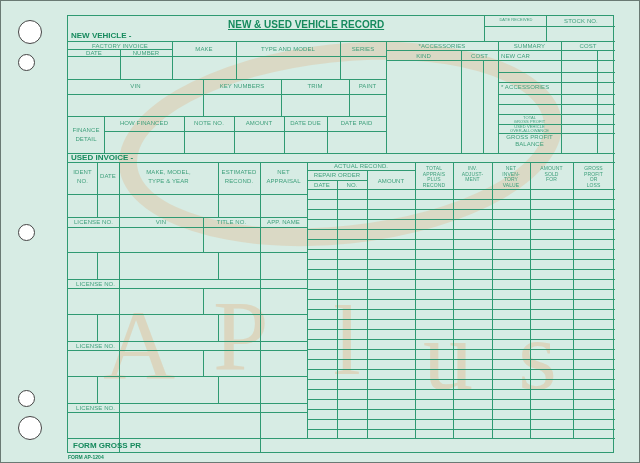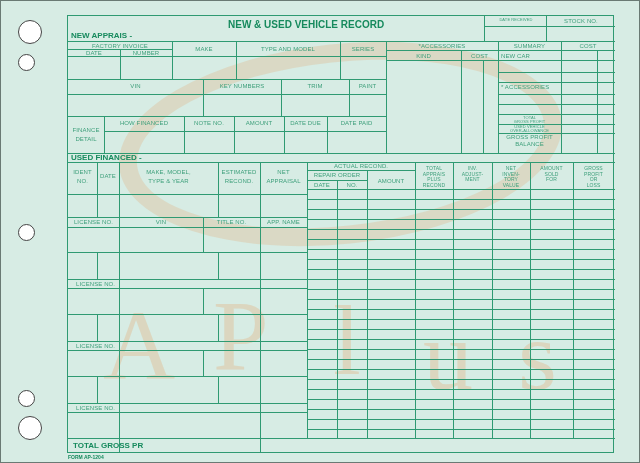--- a/index.html
+++ b/index.html
@@ -43,20 +43,21 @@
     font-weight: bold;
     font-size: 8px;
     white-space: nowrap;
   }
   .title {
     position: absolute;
     color: #168a5d;
     font-weight: bold;
     font-size: 10px;
     white-space: nowrap;
+    text-decoration: underline;
   }
   .wm {
     position: absolute;
     color: rgba(222, 196, 160, 0.55);
     font-family: "Liberation Serif", serif;
     font-size: 100px;
     line-height: 100px;
   }
   .wm-ring {
     position: absolute;
@@ -83,21 +84,21 @@
 <div class="form">
 
   <div class="wm-ring" style="left:50px;top:28px;width:445px;height:200px;transform:rotate(-6deg);"></div>
   <div class="wm" style="left:35px;top:280px;">A</div>
   <div class="wm" style="left:145px;top:270px;">P</div>
   <div class="wm" style="left:265px;top:275px;">l</div>
   <div class="wm" style="left:355px;top:290px;">u</div>
   <div class="wm" style="left:450px;top:290px;">s</div>
 
   <div class="title" style="left:160px;top:3px;">NEW &amp; USED VEHICLE RECORD</div>
-  <div class="heading" style="left:3px;top:15px;">NEW APPRAIS -</div>
+  <div class="heading" style="left:3px;top:15px;">NEW VEHICLE -</div>
 
   <div class="ln v" style="left:416px;top:0;height:25px;"></div>
   <div class="ln v" style="left:478px;top:0;height:25px;"></div>
   <div class="ln h" style="left:416px;top:10px;width:131px;"></div>
   <div class="lbl tiny" style="left:418px;top:2px;width:60px;">DATE RECEIVED</div>
   <div class="lbl" style="left:480px;top:2px;width:66px;">STOCK NO.</div>
   <div class="abs" style="left:417px;top:11px;width:60px;height:14px;"></div>
   <div class="abs" style="left:479px;top:11px;width:67px;height:14px;"></div>
 
   <div class="ln h" style="left:0;top:25px;width:547px;"></div>
@@ -195,21 +196,21 @@
     <span>GROSS PROFIT</span><br>
     <span>BALANCE</span>
   </div>
   <div class="abs" style="left:494px;top:45px;width:34px;height:10px;"></div>
   <div class="abs" style="left:494px;top:67px;width:34px;height:10px;"></div>
   <div class="abs" style="left:494px;top:99px;width:34px;height:8px;"></div>
   <div class="abs" style="left:494px;top:109px;width:34px;height:7px;"></div>
   <div class="abs" style="left:494px;top:118px;width:34px;height:18px;"></div>
 
   <div class="ln h" style="left:0;top:137px;width:547px;"></div>
-  <div class="heading" style="left:3px;top:137px;">USED FINANCED -</div>
+  <div class="heading" style="left:3px;top:137px;">USED INVOICE -</div>
   <div class="ln h" style="left:0;top:146px;width:547px;"></div>
 
   <div class="lbl" style="left:0;top:152px;width:29px;line-height:9px;">
     <span>IDENT</span><br>
     <span>NO.</span>
   </div>
   <div class="ln v" style="left:29px;top:146px;height:55px;"></div>
   <div class="lbl" style="left:29px;top:157px;width:22px;">DATE</div>
   <div class="ln v" style="left:51px;top:146px;height:291px;"></div>
   <div class="lbl" style="left:51px;top:152px;width:99px;line-height:9px;">
@@ -338,17 +339,17 @@
   <div class="ln h" style="left:0;top:360px;width:239px;"></div>
   <div class="abs" style="left:1px;top:299px;width:237px;height:60px;"></div>
 
   <div class="ln v" style="left:29px;top:360px;height:27px;"></div>
   <div class="ln v" style="left:150px;top:360px;height:27px;"></div>
   <div class="ln h" style="left:0;top:387px;width:239px;"></div>
   <div class="lbl left" style="left:8px;top:389px;">LICENSE NO.</div>
   <div class="ln h" style="left:0;top:396px;width:239px;"></div>
   <div class="abs" style="left:1px;top:361px;width:237px;height:60px;"></div>
 
-  <div class="heading" style="left:5px;top:425px;">TOTAL GROSS PR</div>
+  <div class="heading" style="left:5px;top:425px;">FORM GROSS PR</div>
   <div class="abs" style="left:90px;top:424px;width:455px;height:12px;"></div>
 </div>
 
 <div class="formno" style="left:67px;top:453px;">FORM AP-1204</div>
 
 </body></html>

